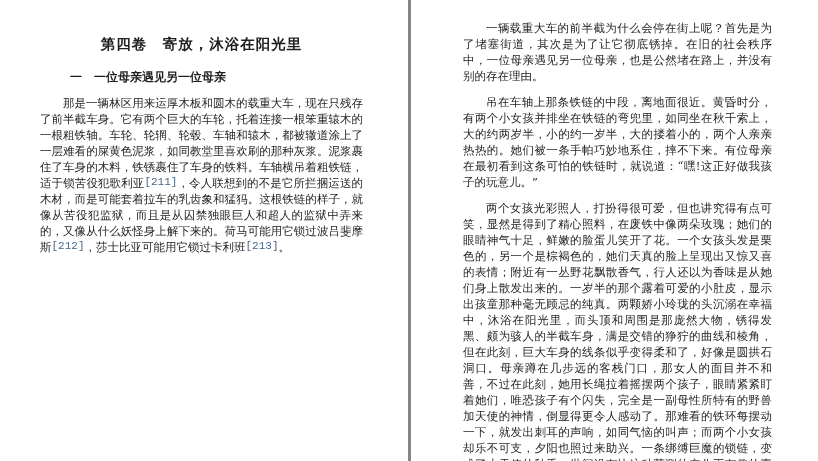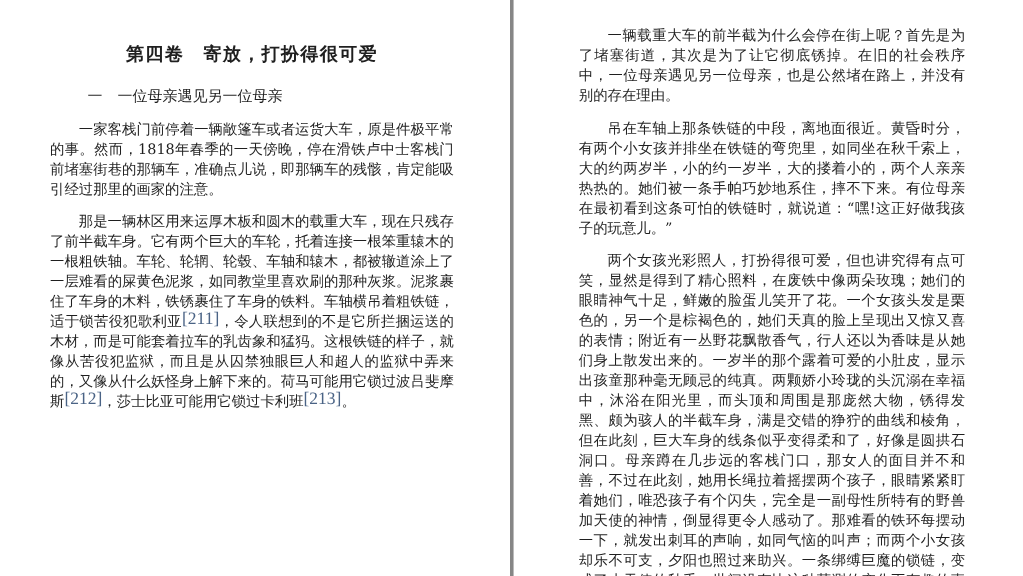--- a/index.html
+++ b/index.html
@@ -44,57 +44,56 @@
   .vol-title {
     font-size: 14.5px;
     font-weight: bold;
     text-align: center;
     line-height: 20px;
     margin: 0;
     letter-spacing: 1px;
   }
   .sec-heading {
     font-size: 12px;
-    font-weight: normal;
+    font-weight: bold;
     line-height: 16px;
     margin: 15px 0 0 0;
     padding-left: 30px;
   }
   .para {
     font-size: 11.5px;
     line-height: 16px;
     text-align: justify;
     text-indent: 2em;
     margin: 10px 0 0 0;
     word-break: break-all;
   }
   .content-left .para.first { margin-top: 13px; }
   .content-right .para.first { margin-top: 0; }
 
   .fnref {
     color: #4a6385;
-    font-size: 14px;
+    font-size: 11px;
     line-height: 0;
     vertical-align: 2px;
-    font-family: Liberation Serif, serif;
+    font-family: Liberation Mono, monospace;
     cursor: pointer;
     text-decoration: none;
     margin-top: 16px;
   }
 </style>
 </head>
 <body>
 
 <div class="spread">
 
   <section class="page page-left">
     <div class="content-left">
-      <h1 class="vol-title">第四卷　寄放，打扮得很可爱</h1>
+      <h1 class="vol-title">第四卷　寄放，沐浴在阳光里</h1>
       <h2 class="sec-heading">一　一位母亲遇见另一位母亲</h2>
-      <p class="para">一家客栈门前停着一辆敞篷车或者运货大车，原是件极平常的事。然而，1818年春季的一天傍晚，停在滑铁卢中士客栈门前堵塞街巷的那辆车，准确点儿说，即那辆车的残骸，肯定能吸引经过那里的画家的注意。</p>
       <p class="para"><span>那是一辆林区用来运厚木板和圆木的载重大车，现在只残存了前半截车身。它有两个巨大的车轮，托着连接一根笨重辕木的一根粗铁轴。车轮、轮辋、轮毂、车轴和辕木，都被辙道涂上了一层难看的屎黄色泥浆，如同教堂里喜欢刷的那种灰浆。泥浆裹住了车身的木料，铁锈裹住了车身的铁料。车轴横吊着粗铁链，适于锁苦役犯歌利亚</span><sup class="fnref">[211]</sup><span>，令人联想到的不是它所拦捆运送的木材，而是可能套着拉车的乳齿象和猛犸。这根铁链的样子，就像从苦役犯监狱，而且是从囚禁独眼巨人和超人的监狱中弄来的，又像从什么妖怪身上解下来的。荷马可能用它锁过波吕斐摩斯</span><sup class="fnref">[212]</sup><span>，莎士比亚可能用它锁过卡利班</span><sup class="fnref">[213]</sup><span>。</span></p>
     </div>
   </section>
 
   <div class="divider"></div>
 
   <section class="page page-right">
     <div class="content-right">
       <p class="para first">一辆载重大车的前半截为什么会停在街上呢？首先是为了堵塞街道，其次是为了让它彻底锈掉。在旧的社会秩序中，一位母亲遇见另一位母亲，也是公然堵在路上，并没有别的存在理由。</p>
       <p class="para">吊在车轴上那条铁链的中段，离地面很近。黄昏时分，有两个小女孩并排坐在铁链的弯兜里，如同坐在秋千索上，大的约两岁半，小的约一岁半，大的搂着小的，两个人亲亲热热的。她们被一条手帕巧妙地系住，摔不下来。有位母亲在最初看到这条可怕的铁链时，就说道：“嘿!这正好做我孩子的玩意儿。”</p>

